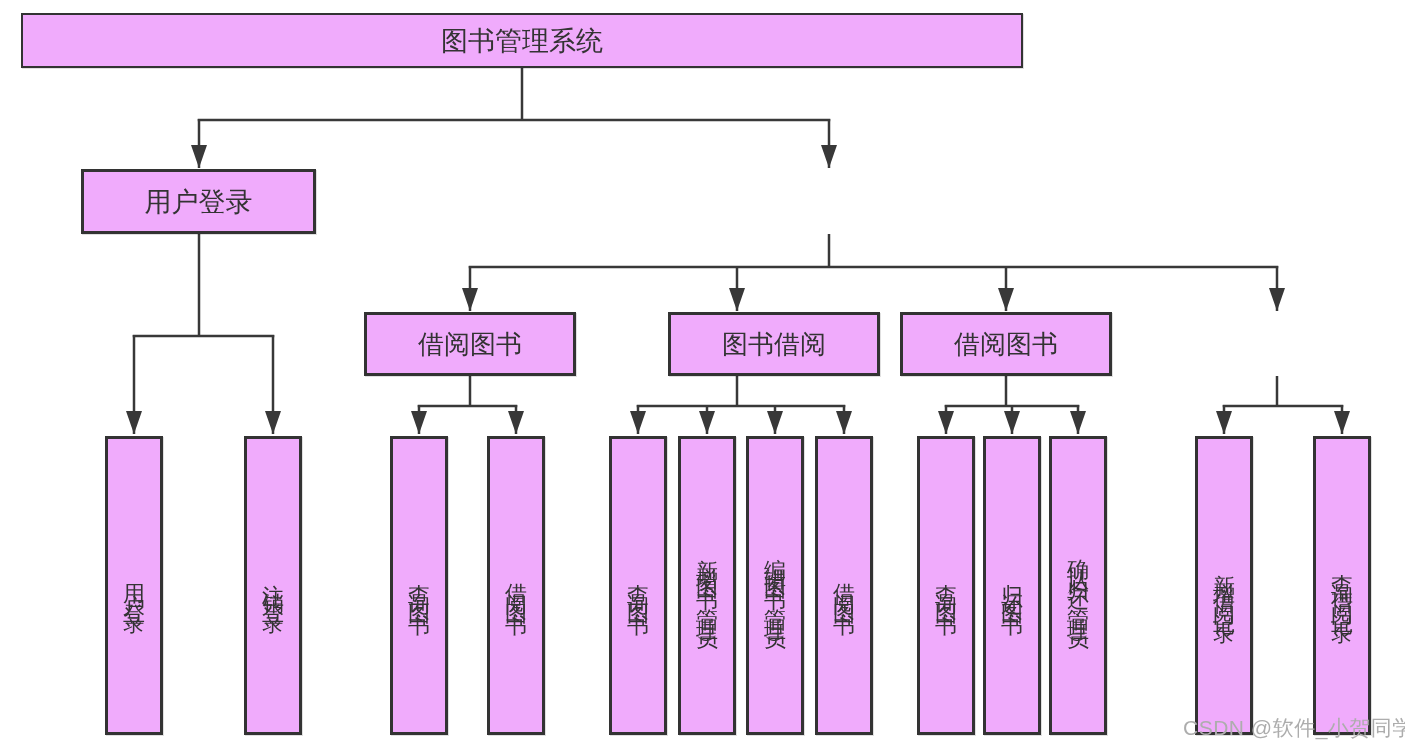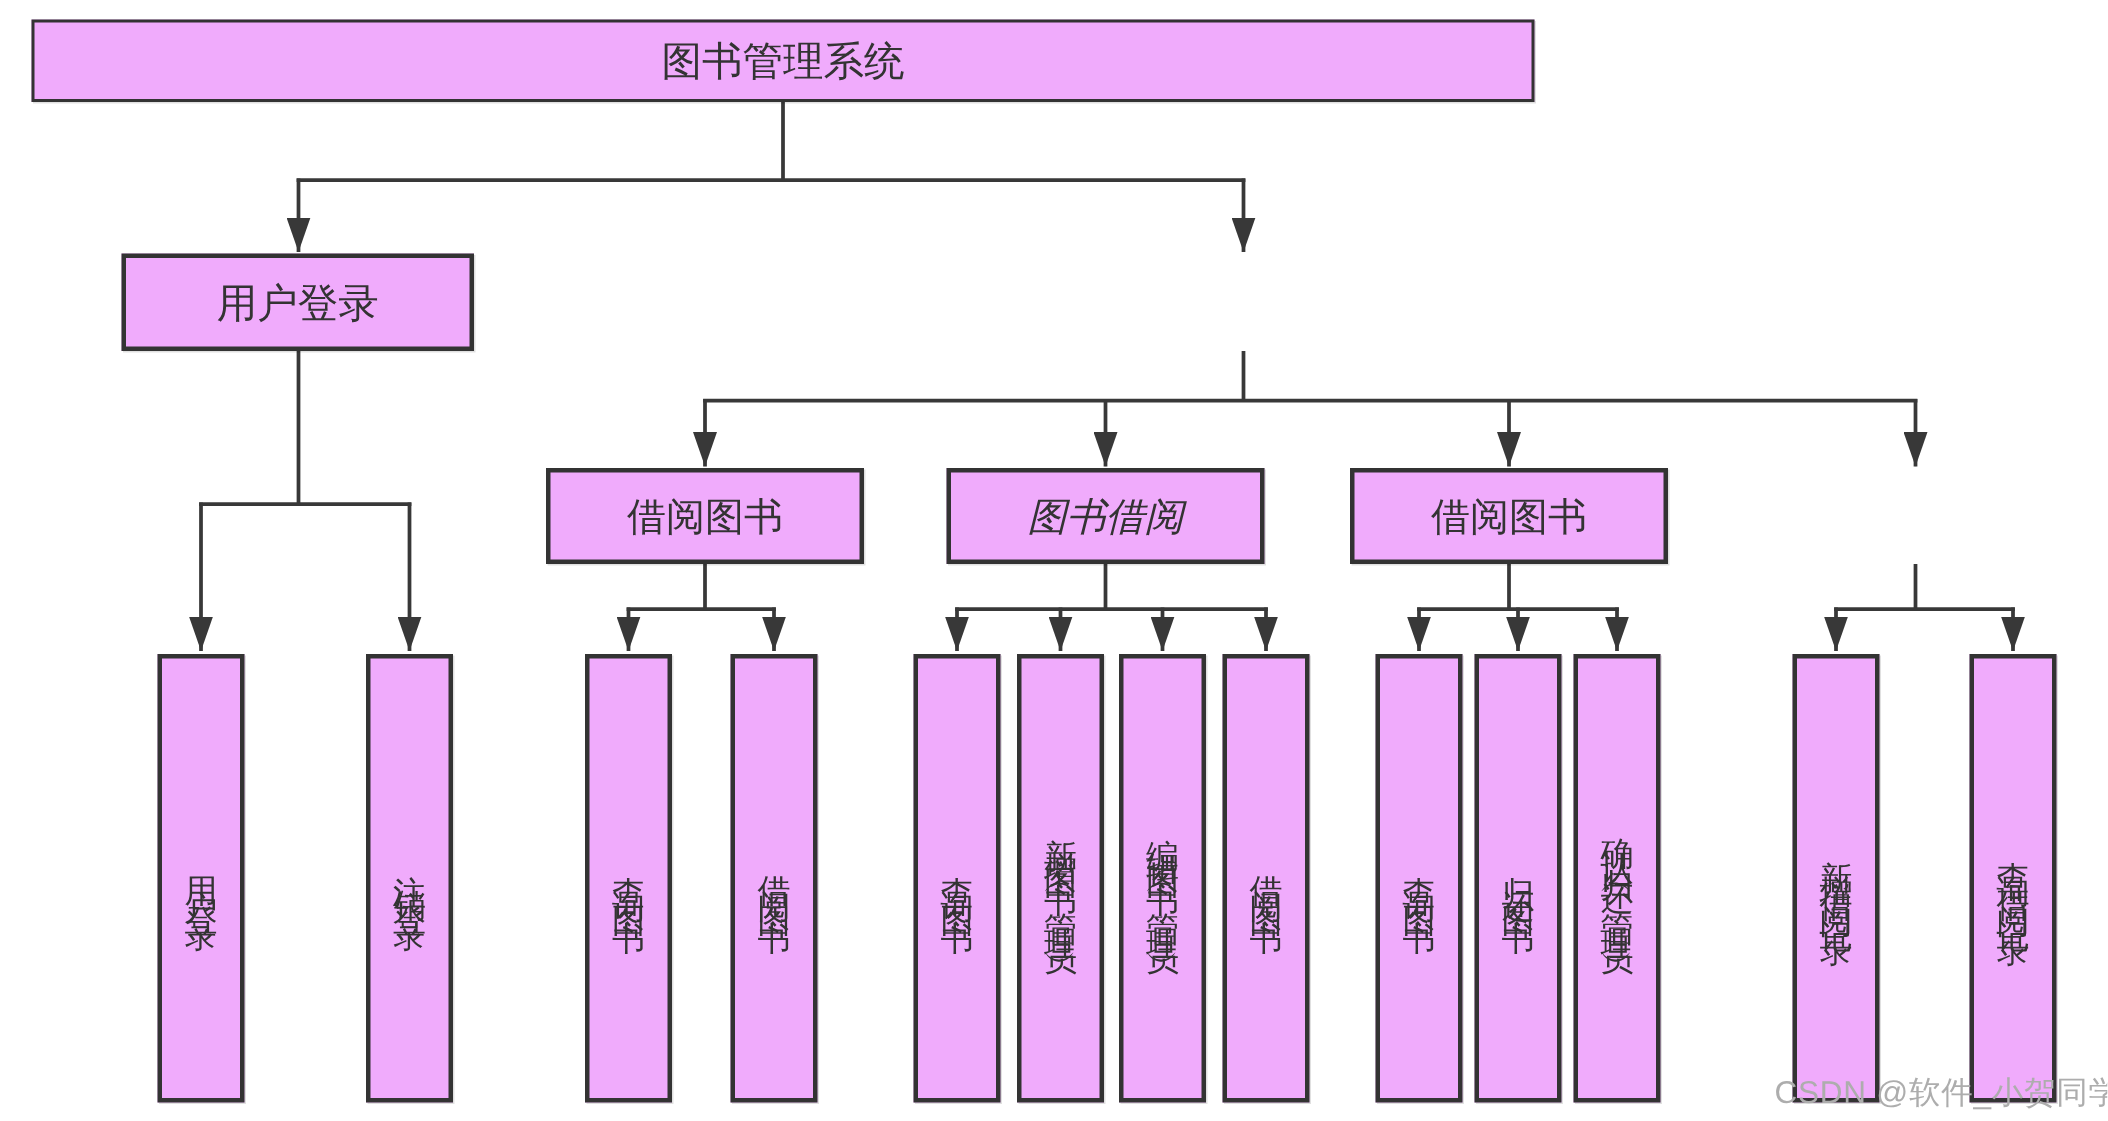--- a/index.html
+++ b/index.html
@@ -101,21 +101,21 @@
     <span>图书管理系统</span>
   </div>
 
   <div class="node l2" style="left:81px;">
     <span>用户登录</span>
   </div>
 
   <div class="node l3" style="left:364px;">
     <span>借阅图书</span>
   </div>
-  <div class="node l3" style="left:631px;font-style:italic;">
+  <div class="node l3" style="left:668px;">
     <span>图书借阅</span>
   </div>
   <div class="node l3" style="left:900px;">
     <span>借阅图书</span>
   </div>
 
   <div class="node leaf" style="left:105px;">
     <span class="vtext">用户登录</span>
   </div>
   <div class="node leaf" style="left:244px;">

